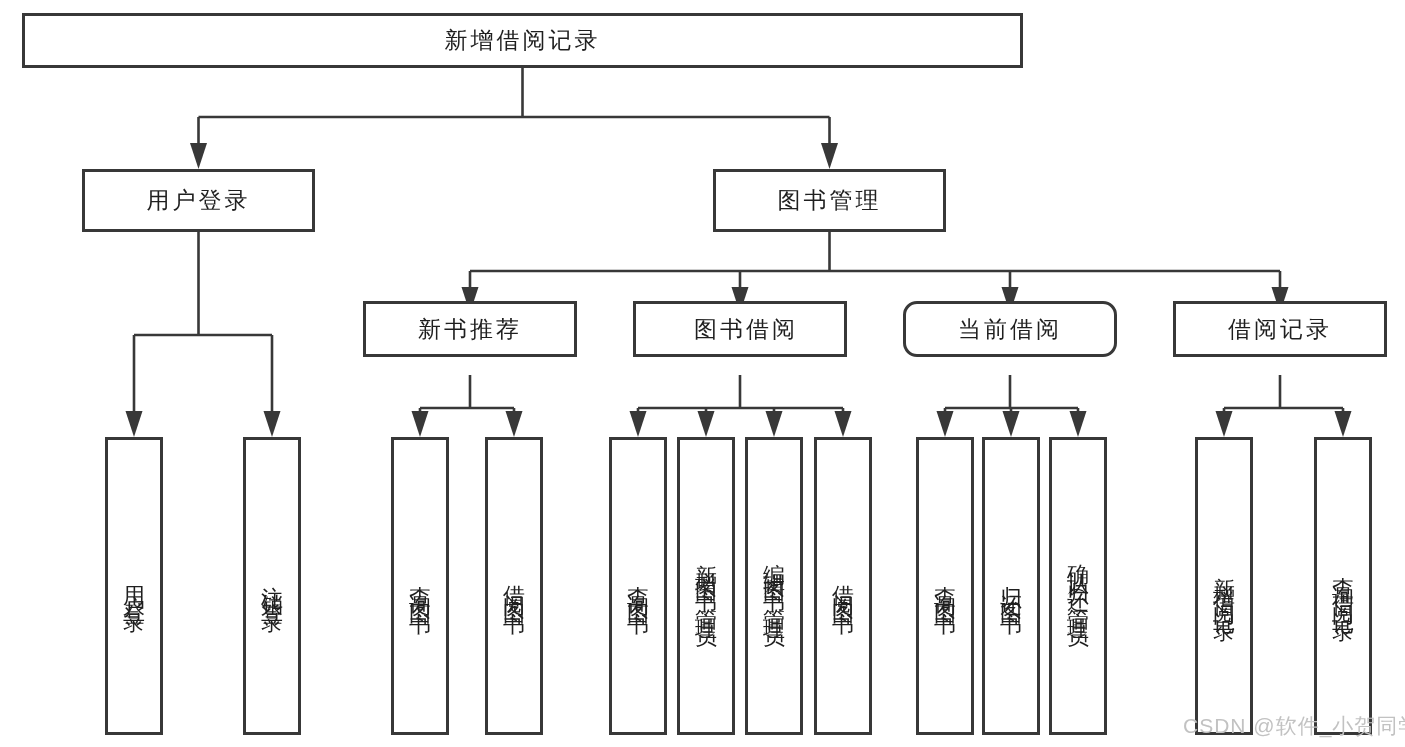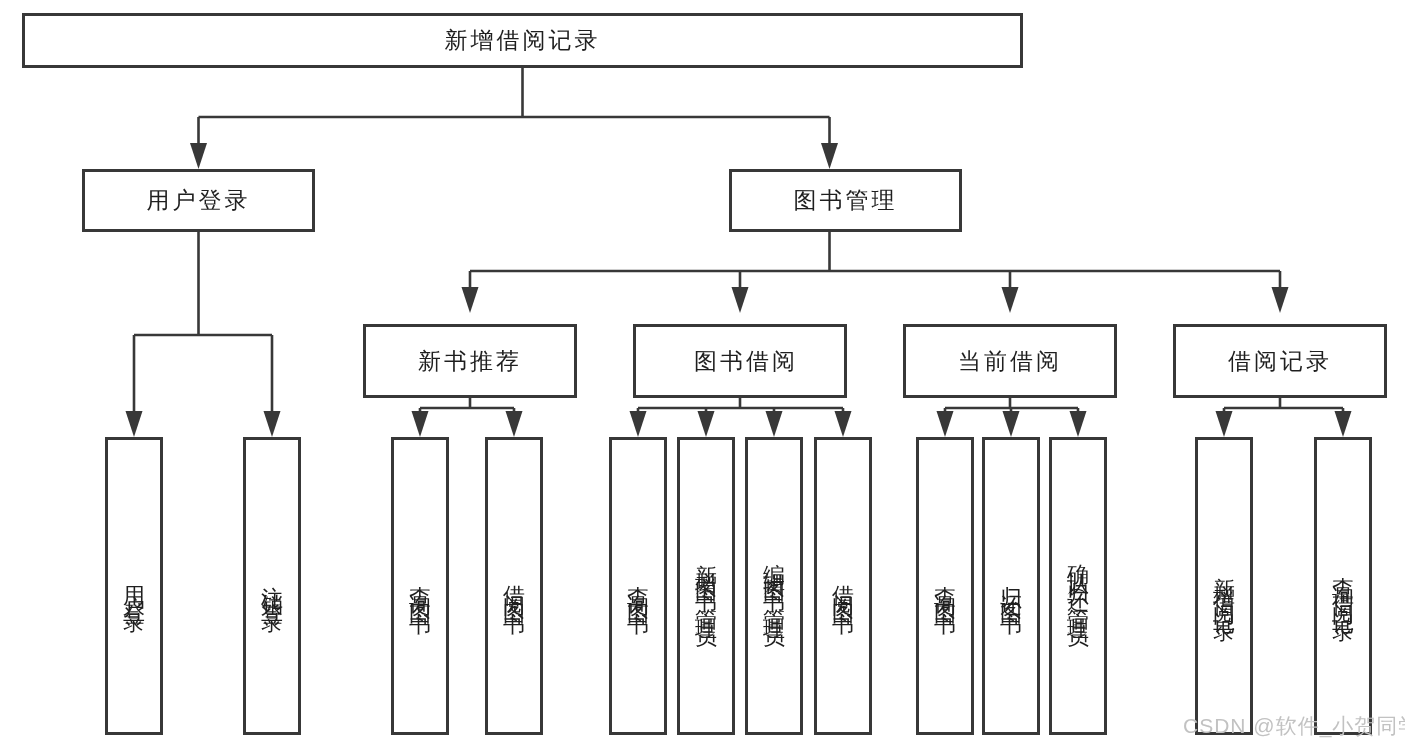--- a/index.html
+++ b/index.html
@@ -33,21 +33,21 @@
     color:var(--text);
   }
   .hlabel{
     font-size:23px;
     letter-spacing:3px;
     line-height:1;
     white-space:nowrap;
   }
   .root{left:22px;top:13px;width:1001px;height:55px;}
   .lvl2{top:169px;width:233px;height:63px;}
-  .lvl3{top:324px;width:214px;height:74px;}
+  .lvl3{top:301px;width:214px;height:56px;}
   .leaf{top:437px;width:58px;height:298px;}
   .vlabel{
     writing-mode:vertical-rl;
     text-orientation:mixed;
     font-size:22px;
     letter-spacing:9px;
     line-height:1;
   }
   .watermark{
     position:absolute;
@@ -126,31 +126,31 @@
     <polygon points="1334.5,411 1351.5,411 1343,437"></polygon>
   </svg>
 
   <div class="box root">
     <span class="hlabel">新增借阅记录</span>
   </div>
 
   <div class="box lvl2" style="left:82px;">
     <span class="hlabel">用户登录</span>
   </div>
-  <div class="box lvl2" style="left:713px;margin-left:16px;">
+  <div class="box lvl2" style="left:713px;">
     <span class="hlabel">图书管理</span>
   </div>
 
   <div class="box lvl3" style="left:363px;">
     <span class="hlabel">新书推荐</span>
   </div>
   <div class="box lvl3" style="left:633px;padding-left:12px;">
     <span class="hlabel">图书借阅</span>
   </div>
-  <div class="box lvl3" style="left:903px;">
+  <div class="box lvl3" style="left:903px;border-radius:14px;">
     <span class="hlabel">当前借阅</span>
   </div>
   <div class="box lvl3" style="left:1173px;">
     <span class="hlabel">借阅记录</span>
   </div>
 
   <div class="box leaf" style="left:105px;">
     <span class="vlabel">用户登录</span>
   </div>
   <div class="box leaf" style="left:243px;">

